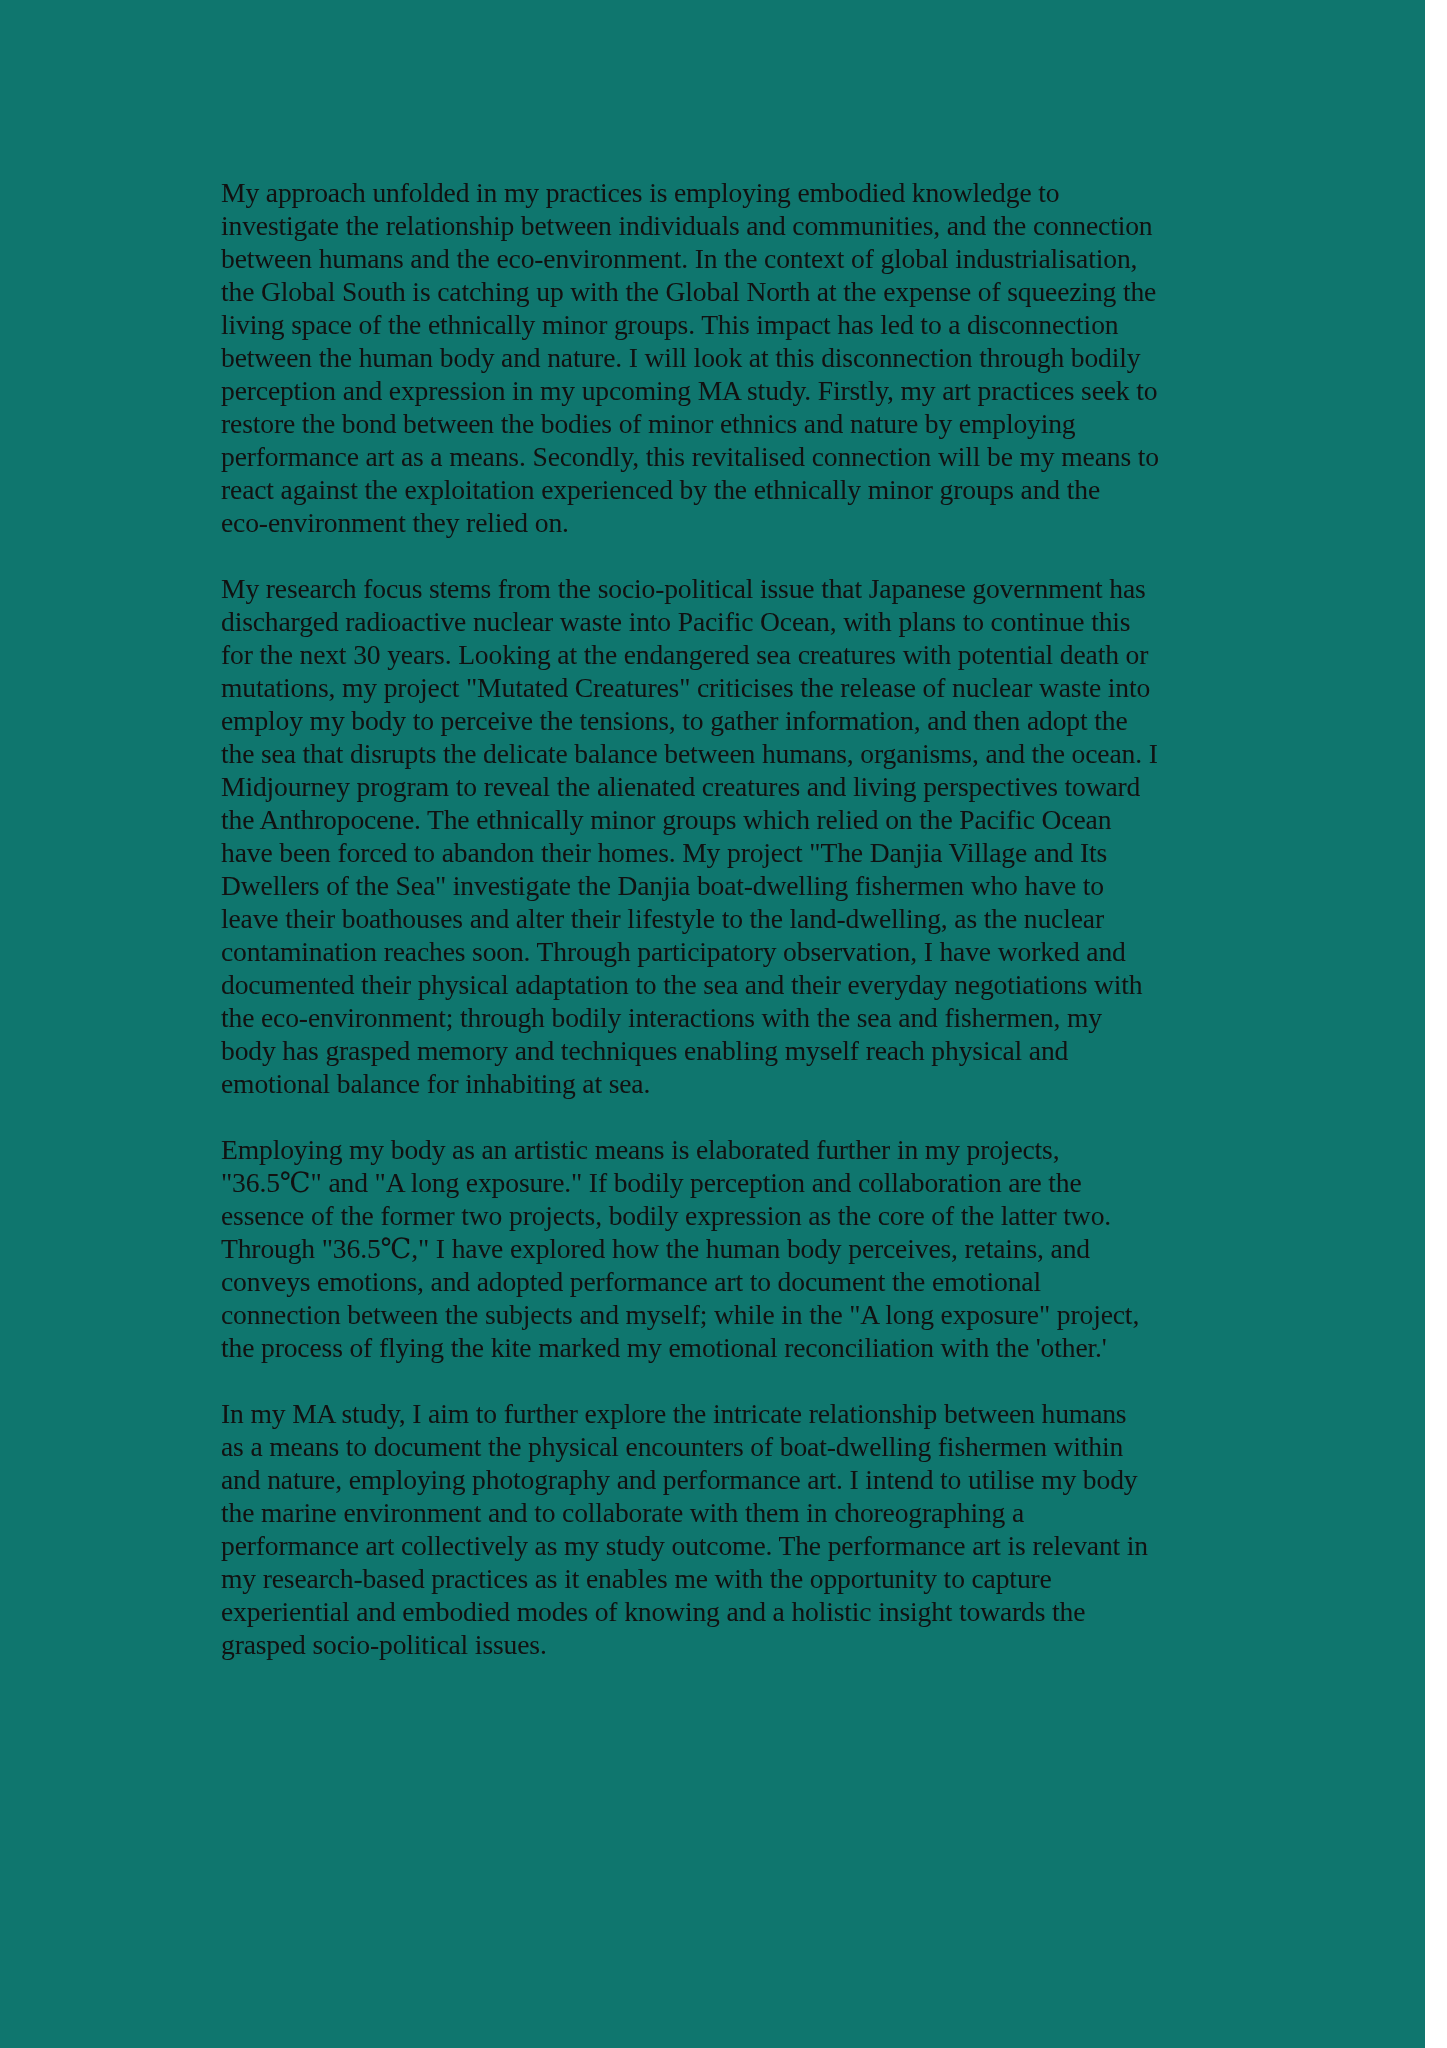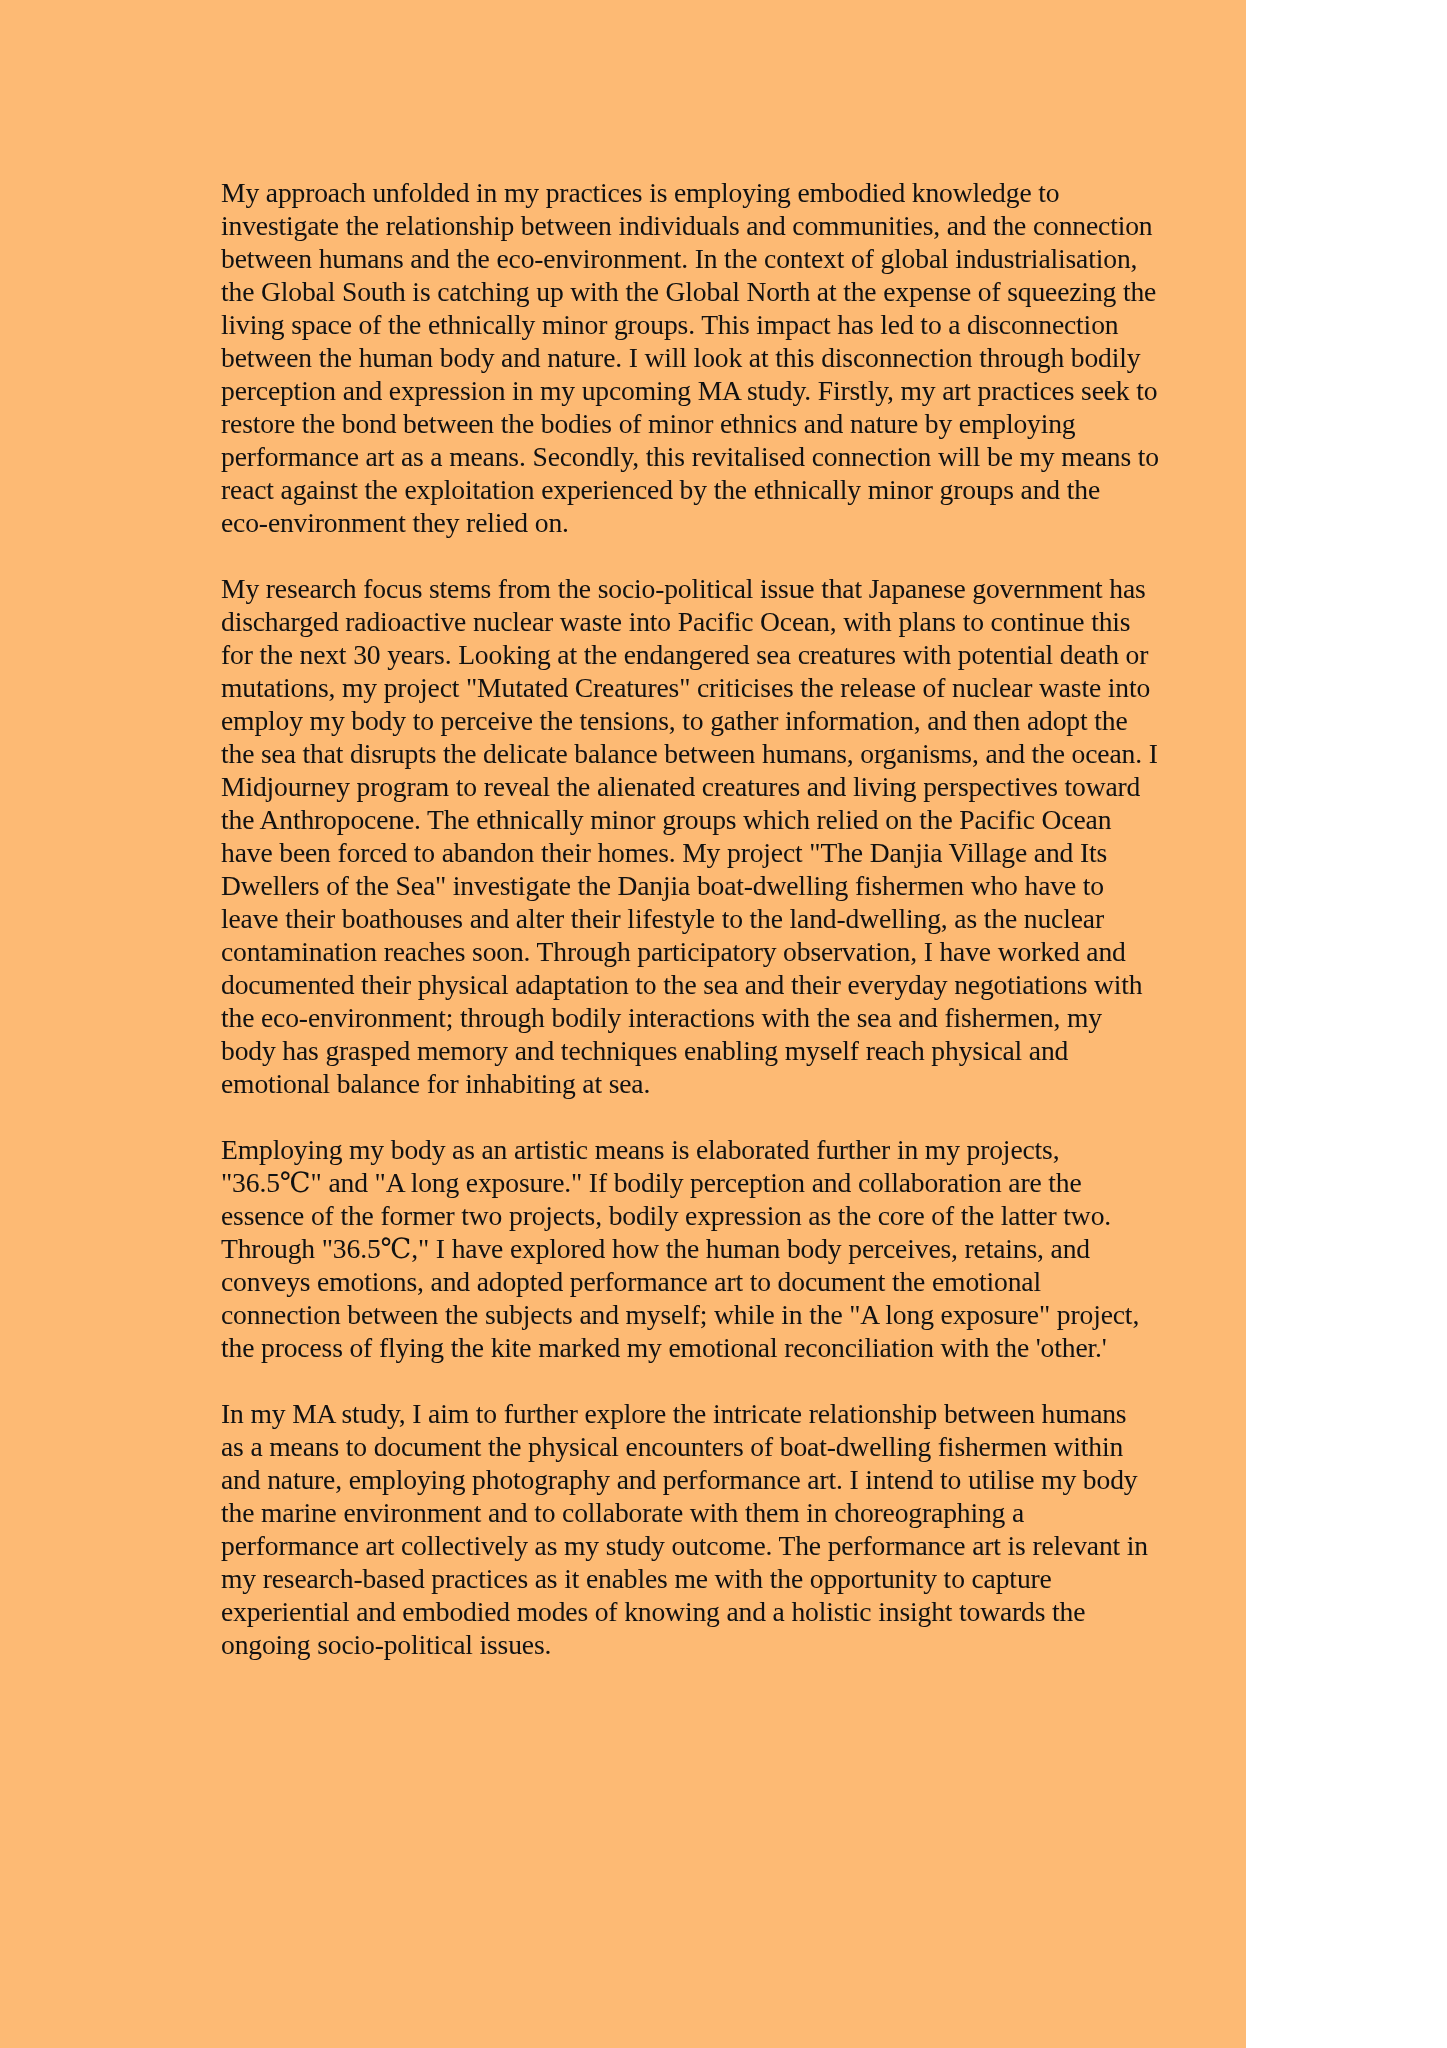--- a/index.html
+++ b/index.html
@@ -10,23 +10,23 @@
     body {
       width: 1447px;
       height: 2048px;
       position: relative;
       overflow: hidden;
     }
     .page {
       position: absolute;
       left: 0;
       top: 0;
-      width: 1246px;
+      width: 1425px;
       height: 2048px;
-      background: #fdba74;
+      background: #0f766e;
     }
     .text-body {
       position: absolute;
       left: 221px;
       top: 176px;
       width: 1040px;
       font-family: "Liberation Serif", "DejaVu Serif", serif;
       font-size: 27.6px;
       line-height: 33px;
       color: #111111;
@@ -90,17 +90,17 @@
     </p>
 
     <p class="paragraph">
       <span class="line">In my MA study, I aim to further explore the intricate relationship between humans</span>
       <span class="line">as a means to document the physical encounters of boat-dwelling fishermen within</span>
       <span class="line">and nature, employing photography and performance art. I intend to utilise my body</span>
       <span class="line">the marine environment and to collaborate with them in choreographing a</span>
       <span class="line">performance art collectively as my study outcome. The performance art is relevant in</span>
       <span class="line">my research-based practices as it enables me with the opportunity to capture</span>
       <span class="line">experiential and embodied modes of knowing and a holistic insight towards the</span>
-      <span class="line">ongoing socio-political issues.</span>
+      <span class="line">grasped socio-political issues.</span>
     </p>
 
   </div>
 </div>
 
 </body></html>

